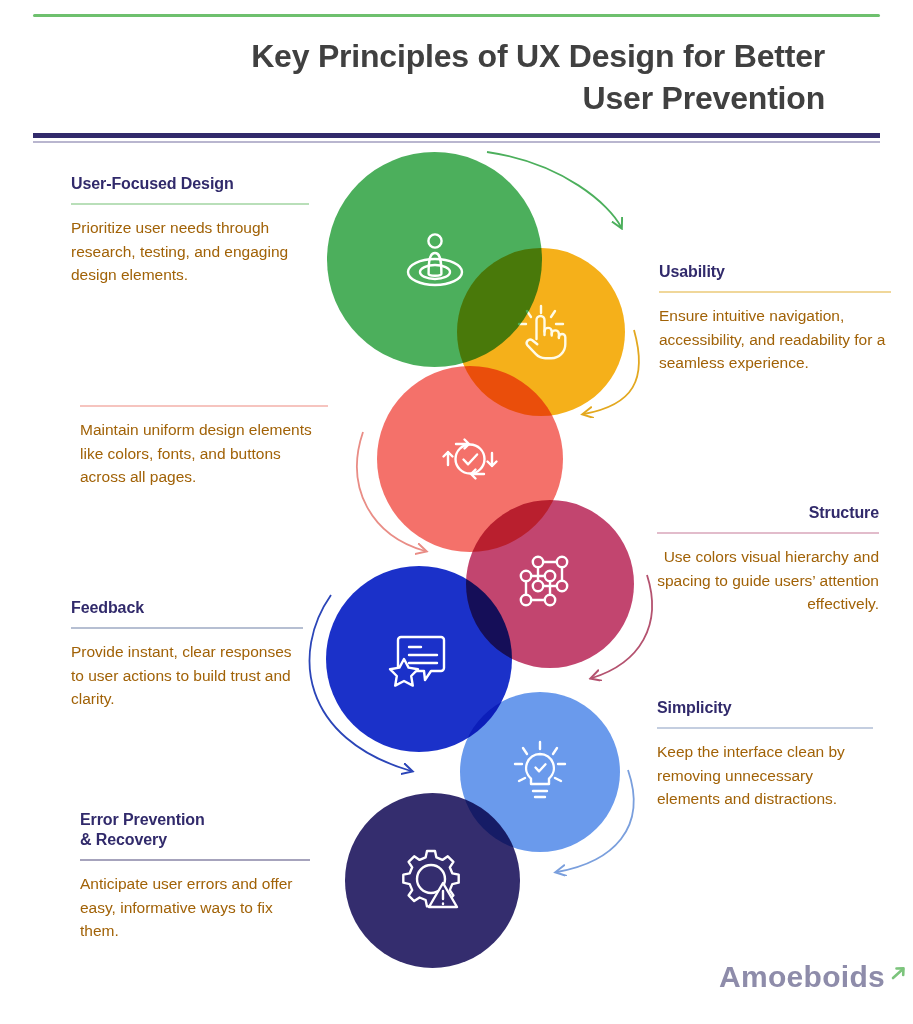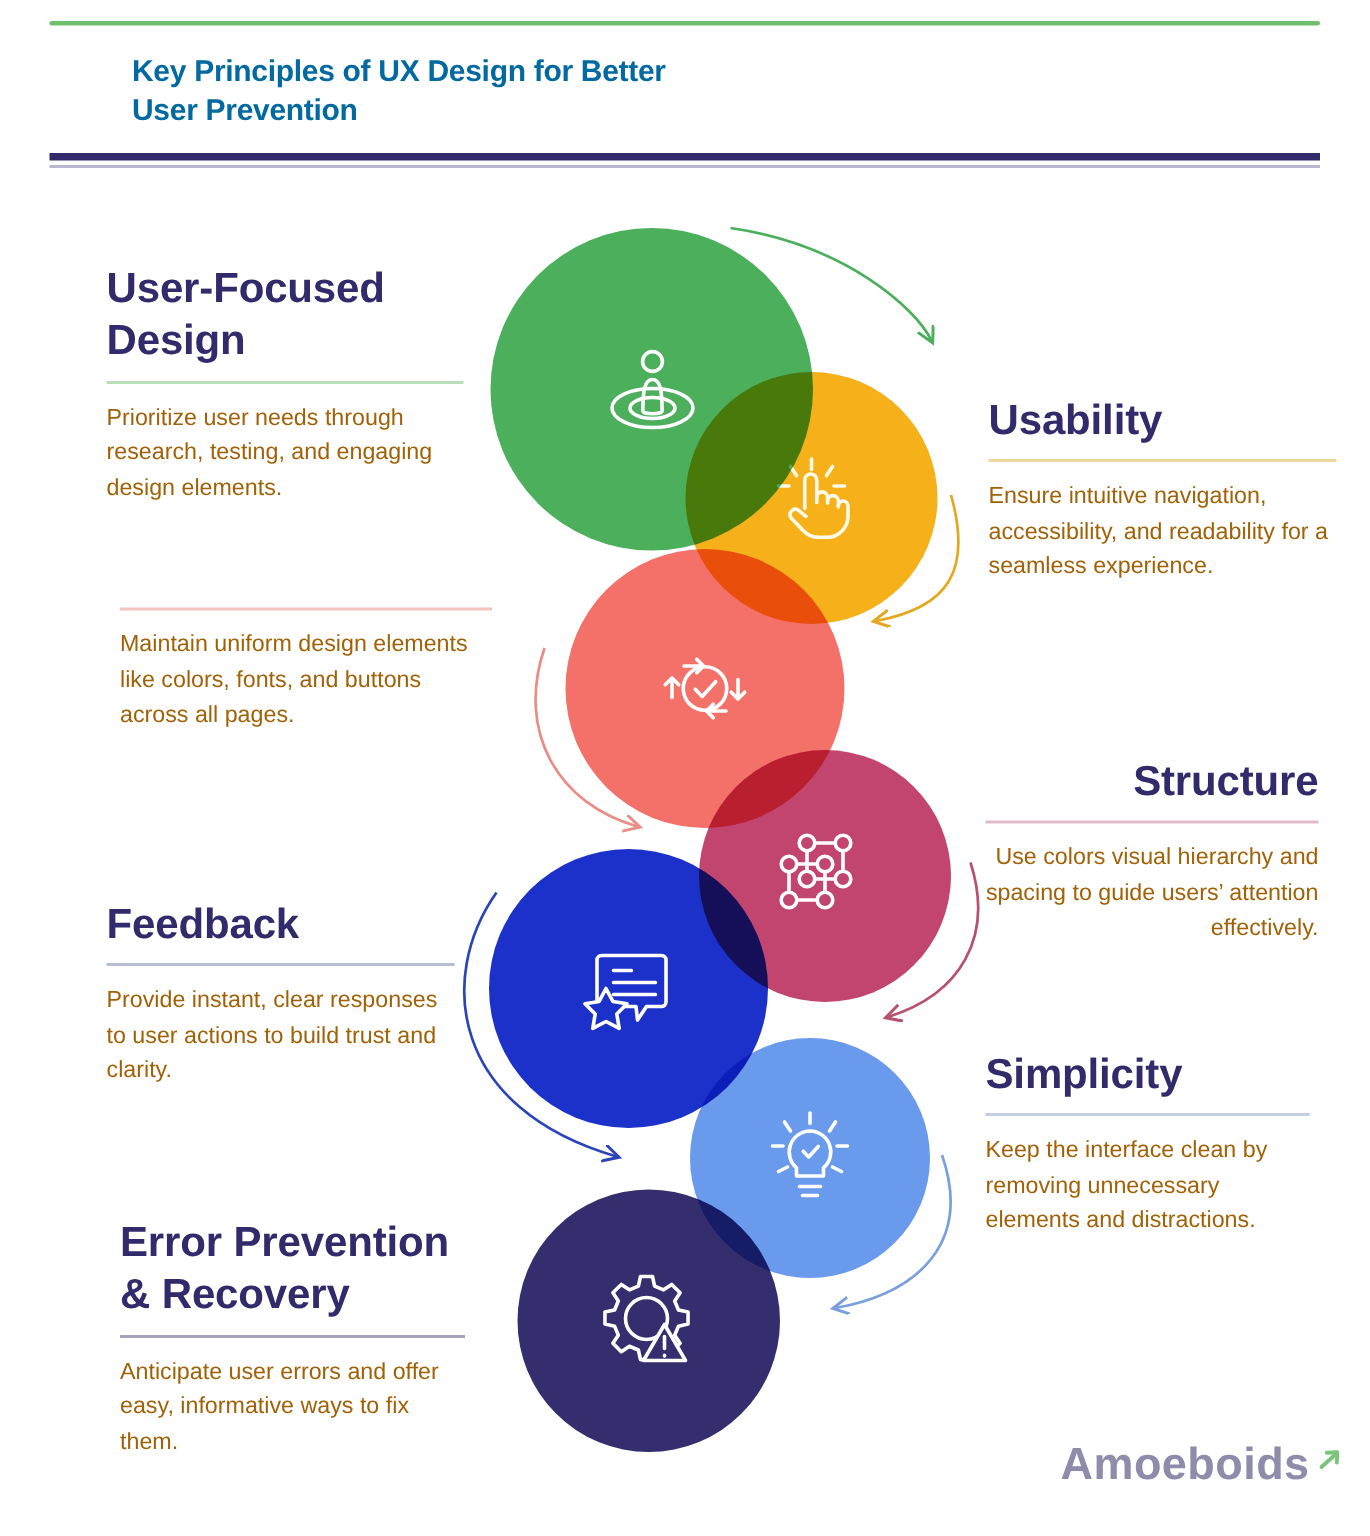--- a/index.html
+++ b/index.html
@@ -23,25 +23,25 @@
     top: 14px;
     width: 847px;
   }
   .rule-green {
     height: 3px;
     background: #6ec06e;
     width: 100%;
     border-radius: 2px;
   }
   .title {
-    text-align: left;
-    font-size: 20px;
+    text-align: right;
+    font-size: 32px;
     line-height: 1.32;
     font-weight: bold;
-    color: #0369a1;
+    color: #404040;
     letter-spacing: -0.2px;
     margin: 18px 0 14px 0;
     padding: 0 55px;
   }
   .rule-navy-thick {
     height: 5px;
     background: #312a6b;
     width: 100%;
   }
   .rule-navy-thin {
@@ -83,21 +83,21 @@
     position: absolute;
     left: 0; top: 0;
     width: 913px; height: 1024px;
     pointer-events: none;
   }
 
   
   .block { position: absolute; }
   .block h2 {
     margin: 0;
-    font-size: 28px;
+    font-size: 16px;
     font-weight: bold;
     line-height: 1.26;
     color: #312a6b;
     letter-spacing: -0.1px;
   }
   .block .divider {
     height: 2px;
     margin: 9px 0 11px 0;
     width: 100%;
   }
@@ -123,20 +123,21 @@
     top: 962px;
     display: flex;
     align-items: center;
   }
   .logo-text {
     font-size: 30px;
     font-weight: bold;
     color: #8e8caa;
     letter-spacing: 0.3px;
     line-height: 1;
+    margin-left: 12px;
   }
 </style>
 </head>
 <body>
 
 <div class="header">
   <div class="rule-green"></div>
   <h1 class="title">
     <span>Key Principles of UX Design for Better</span><br>
     <span>User Prevention</span>

